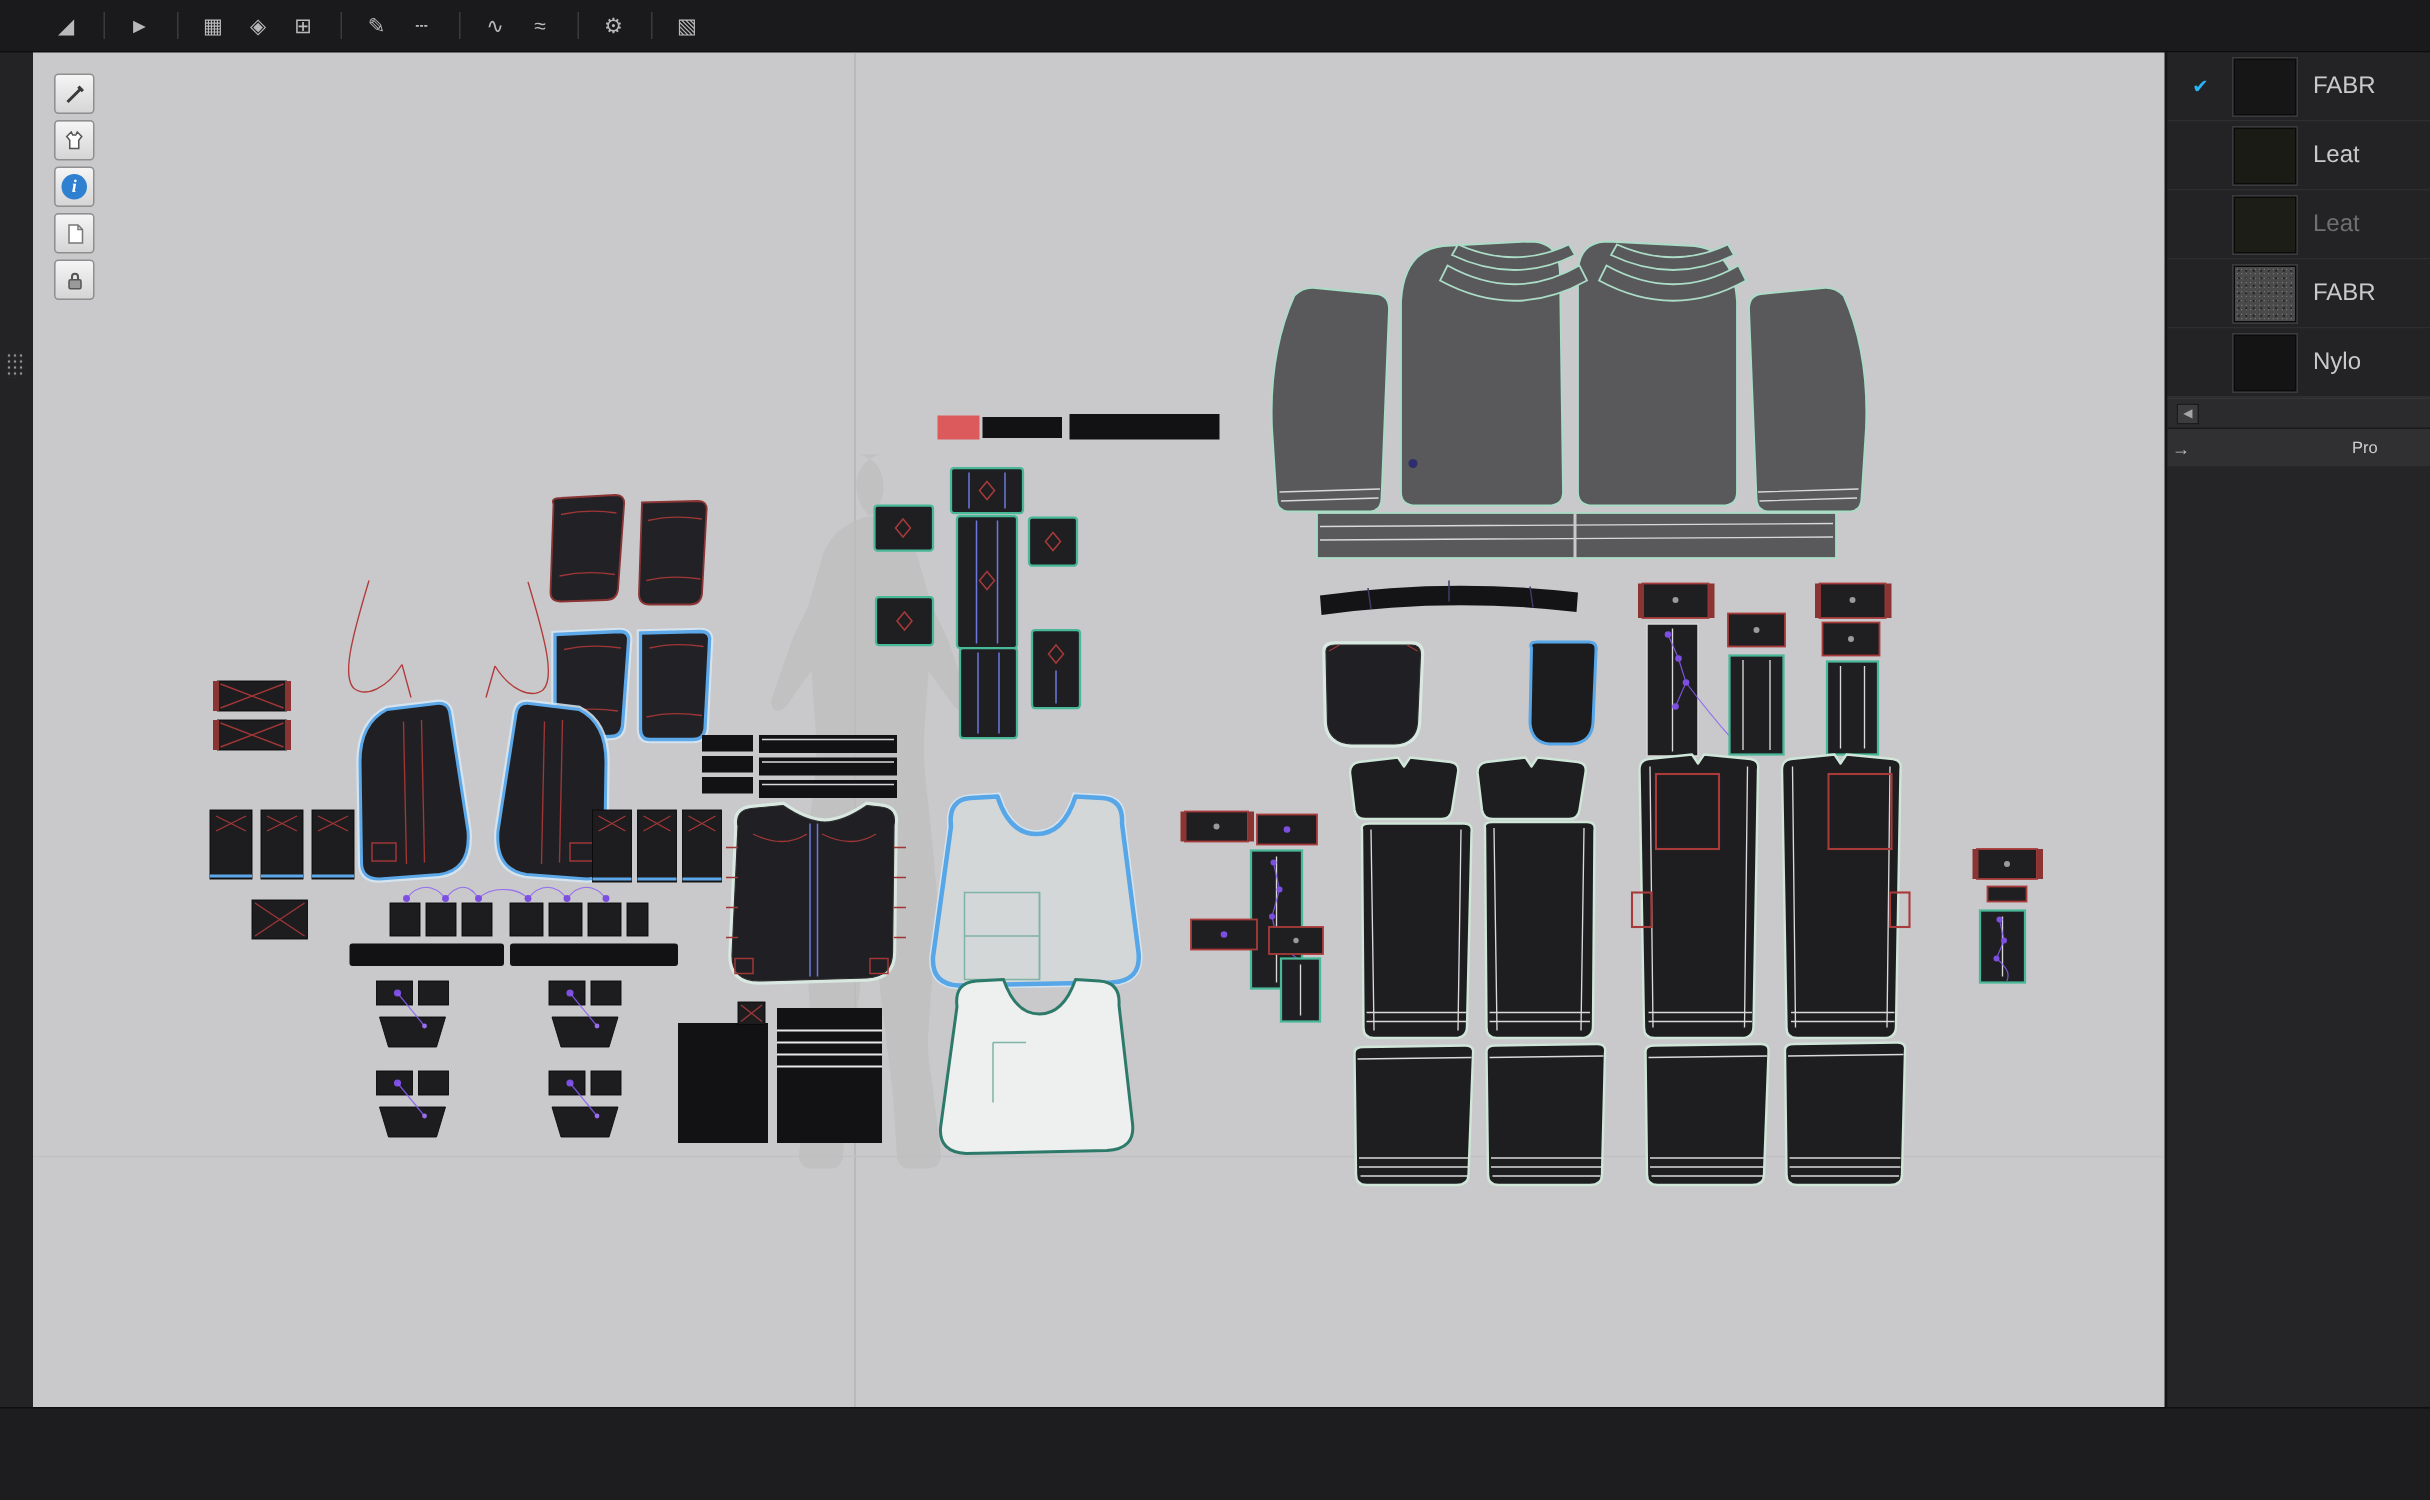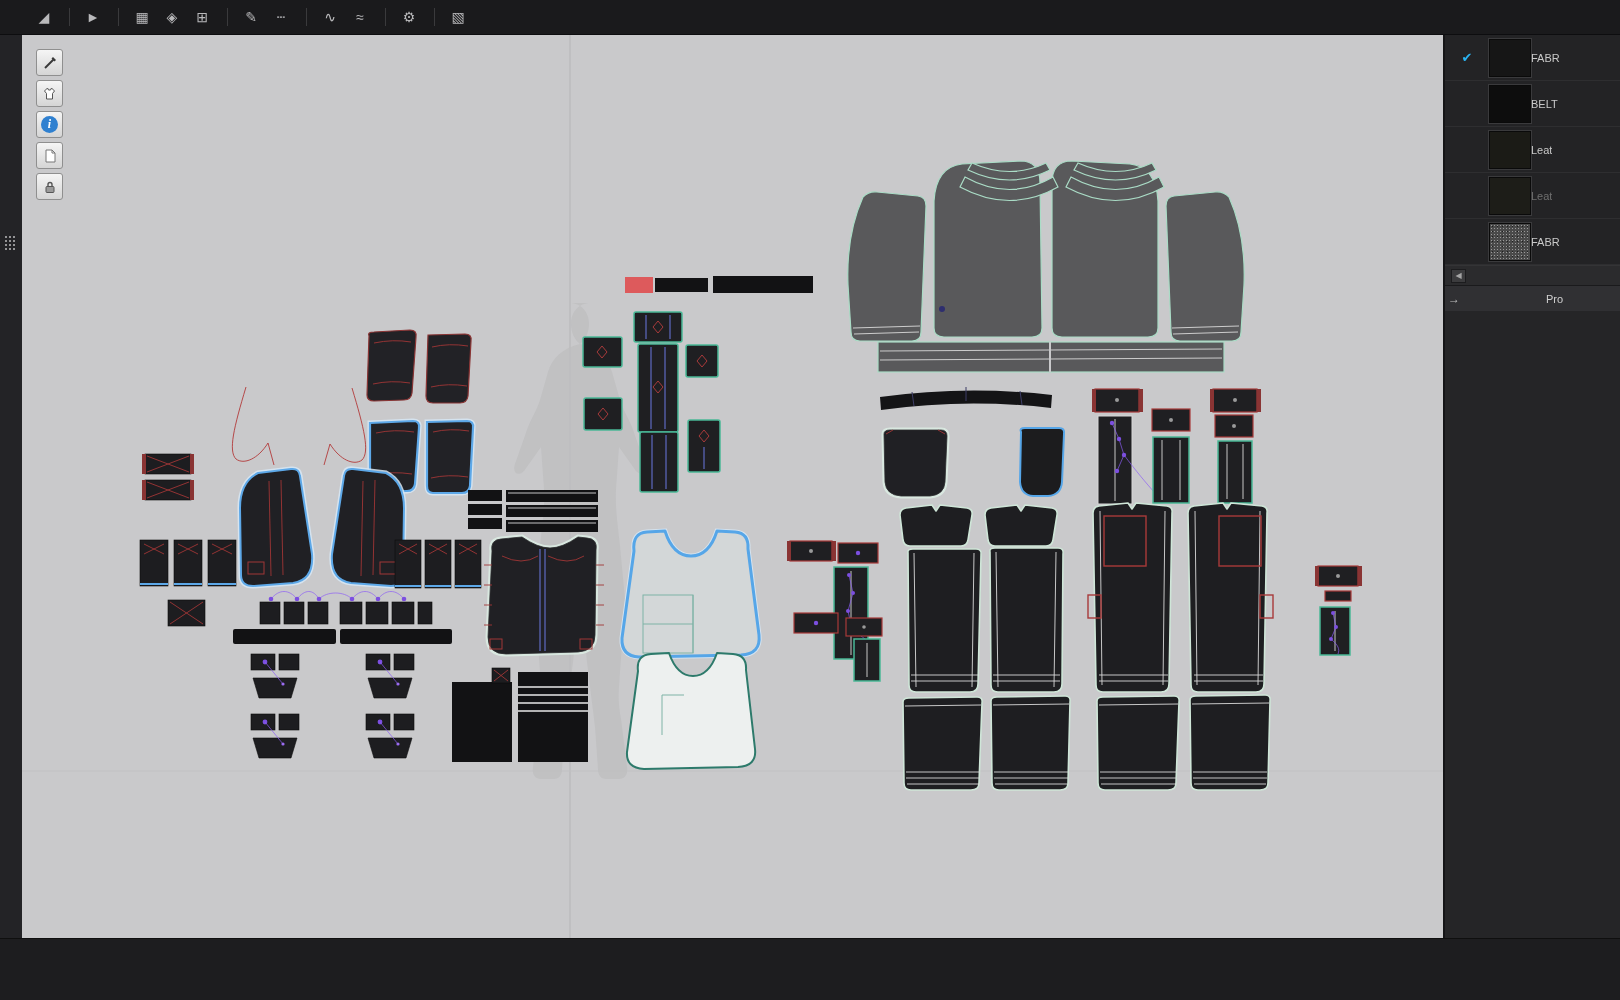--- a/index.html
+++ b/index.html
@@ -23,27 +23,27 @@
   
   .palette{position:absolute;left:14px;top:14px;display:flex;flex-direction:column;gap:4px}
   .pal-btn{width:27px;height:27px;background:linear-gradient(#f5f5f5,#d5d5d5);border:1px solid #8f8f8f;border-radius:3px;display:flex;align-items:center;justify-content:center;padding:0;cursor:pointer}
   .info-dot{width:17px;height:17px;border-radius:50%;background:#2f80d0;color:#fff;font:italic bold 12px "Liberation Serif",serif;display:flex;align-items:center;justify-content:center}
 
   
   .right-panel{width:177px;background:#252527;flex:none;display:flex;flex-direction:column;border-left:2px solid #151517}
   .mat-row{height:46px;display:flex;align-items:center;border-bottom:1px solid #2e2e30;background:#232325;cursor:pointer}
   .check{width:44px;text-align:center;color:#29b4f2;font-size:13px;flex:none}
   .swatch{width:42px;height:38px;flex:none;border:1px solid #0a0a0a;outline:1px solid #3a3a3c;background:#111}
-  .mat-label{color:#c9c9c9;font-size:11px;white-space:nowrap;overflow:hidden}
+  .mat-label{margin-left:11px;color:#c9c9c9;font-size:16px;white-space:nowrap;overflow:hidden}
   .mat-row.dim .mat-label{color:#6f6f6f}
   .list-scroll{height:20px;background:#2b2b2d;border-top:1px solid #343436;display:flex;align-items:center;padding-left:6px}
   .scroll-btn{width:15px;height:14px;background:#3c3c3e;color:#a5a5a5;font-size:8px;display:flex;align-items:center;justify-content:center;border:1px solid #1c1c1e;cursor:pointer}
   .prop-bar{height:26px;background:#303033;border-top:1px solid #1a1a1c;display:flex;align-items:center;cursor:pointer}
   .prop-arrow{color:#bfbfbf;font-size:12px;margin-left:3px}
-  .prop-label{color:#cfcfcf;font-size:11px;margin-left:86px}
+  .prop-label{color:#cfcfcf;font-size:11px;margin-left:108px}
   .panel-rest{flex:1;background:#252527}
 
   .bottom-strip{height:62px;background:#1d1d1f;flex:none;border-top:1px solid #0f0f0f}
 
   
   .grid{stroke:#b5b5b7;stroke-width:1}
   .grid2{stroke:#c1c1c3;stroke-width:1}
   .avatar{fill:#bdbdbf;opacity:.75}
   .pp{fill:#222226;stroke:#8a3434;stroke-width:1.2}
   .ob{stroke:#5da8e8;stroke-width:2.2}
@@ -415,38 +415,38 @@
 
     <aside class="right-panel">
       <div class="mat-list">
         <div class="mat-row">
           <span class="check">✔</span>
           <span class="swatch" style="background:#161616"></span>
           <span class="mat-label">FABR</span>
         </div>
         <div class="mat-row">
           <span class="check"></span>
-          <span class="swatch" style="background:#0d0d0d"></span>
-          <span class="mat-label">BELT</span>
-        </div>
-        <div class="mat-row">
-          <span class="check"></span>
           <span class="swatch" style="background:#1b1b16"></span>
           <span class="mat-label">Leat</span>
         </div>
         <div class="mat-row dim">
           <span class="check"></span>
           <span class="swatch" style="background:#1d1d18"></span>
           <span class="mat-label">Leat</span>
         </div>
         <div class="mat-row">
           <span class="check"></span>
           <span class="swatch" style="background-color:#4a4a4a;background-image:radial-gradient(#9a9a9a 18%, rgba(0,0,0,0) 22%),radial-gradient(#1f1f1f 22%, rgba(0,0,0,0) 26%);background-size:3px 3px,5px 5px"></span>
           <span class="mat-label">FABR</span>
         </div>
+        <div class="mat-row">
+          <span class="check"></span>
+          <span class="swatch" style="background:#141414"></span>
+          <span class="mat-label">Nylo</span>
+        </div>
       </div>
       <div class="list-scroll">
         <span class="scroll-btn">◀</span>
       </div>
       <div class="prop-bar">
         <span class="prop-arrow">→</span>
         <span class="prop-label">Pro</span>
       </div>
       <div class="panel-rest"></div>
     </aside>

